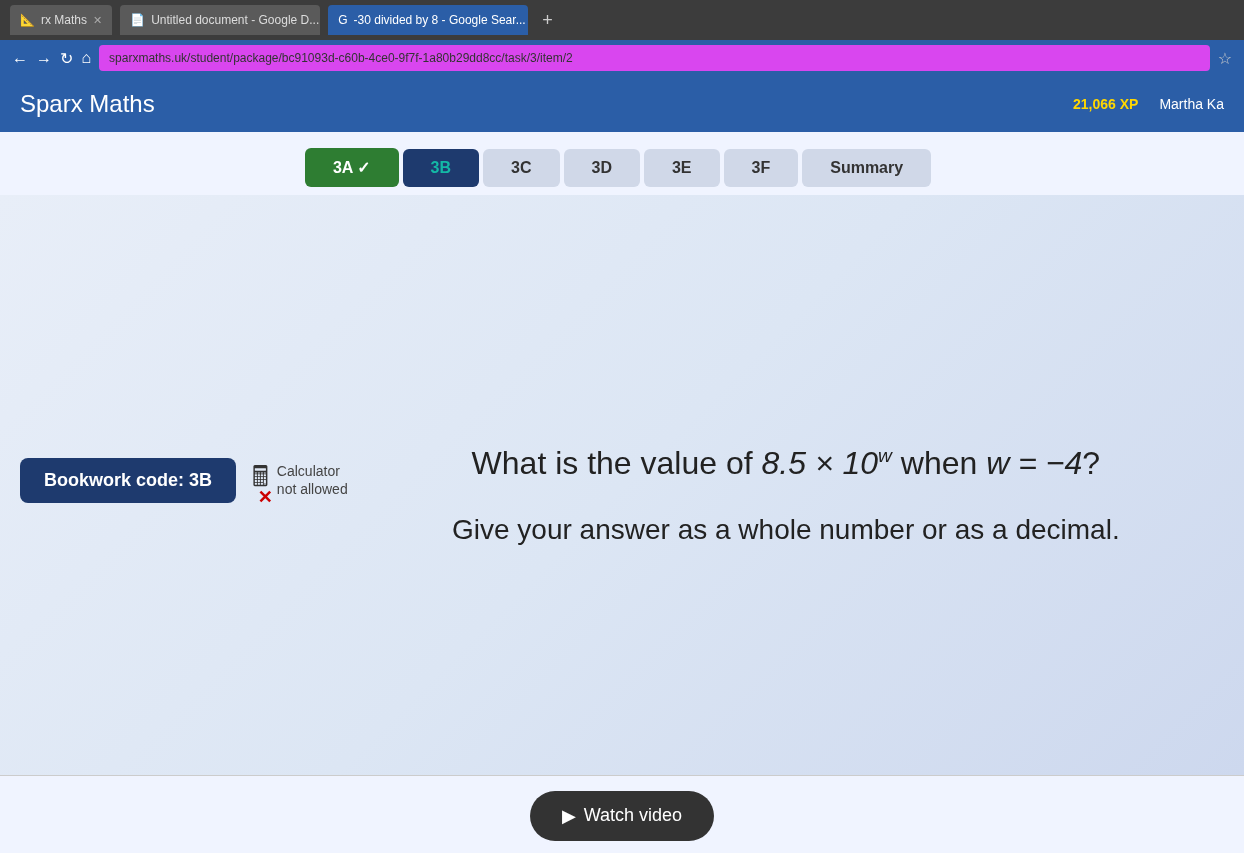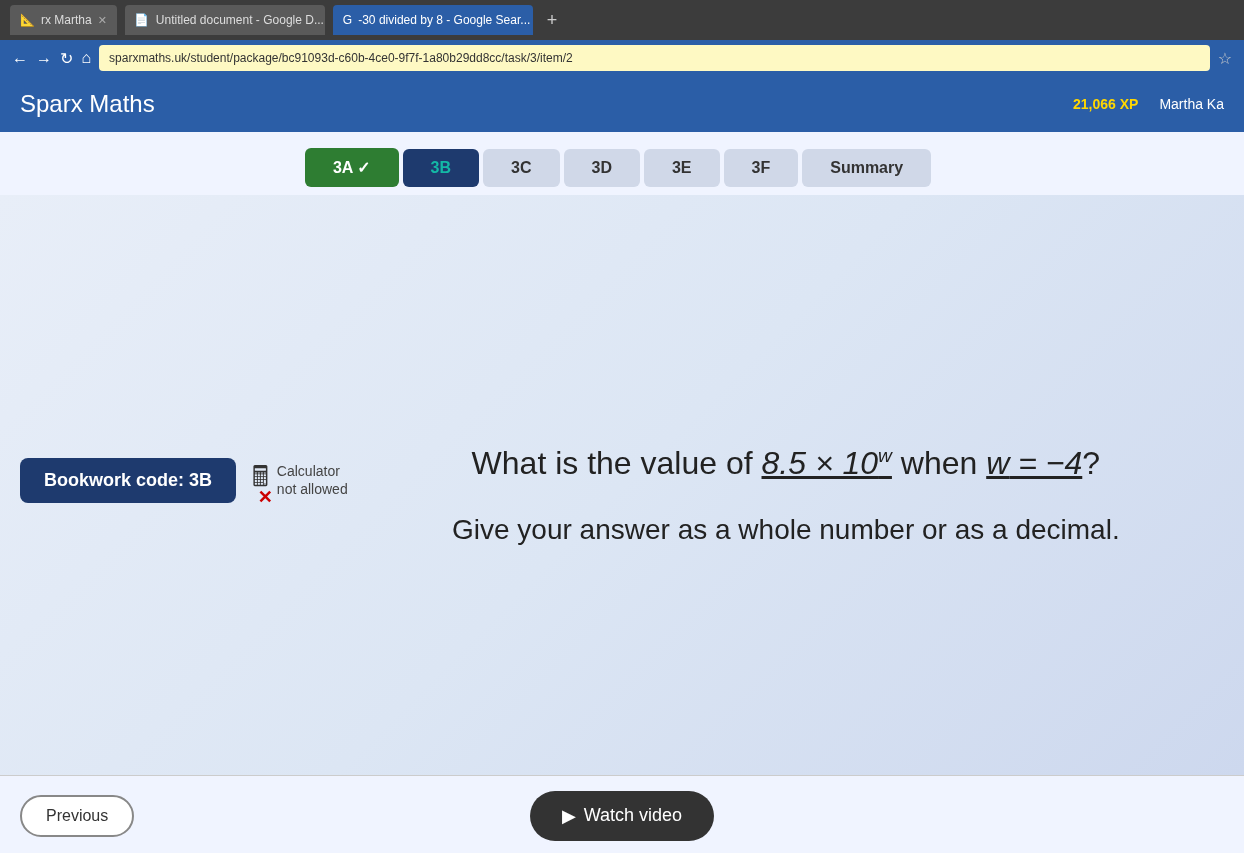--- a/index.html
+++ b/index.html
@@ -65,21 +65,21 @@
     .address-bar {
       background: #2b5ea7;
       height: 36px;
       display: flex;
       align-items: center;
       padding: 0 12px;
       gap: 8px;
     }
 
     .address-input {
-      background: #fef9c3;
+      background: #d946ef;
       border-radius: 4px;
       flex: 1;
       height: 26px;
       display: flex;
       align-items: center;
       padding: 0 10px;
       font-size: 12px;
       color: #333;
     }
 
@@ -227,21 +227,20 @@
 
     .question-text {
       font-size: 32px;
       color: #222;
       margin-bottom: 24px;
       line-height: 1.4;
     }
 
     .question-text .math {
       font-style: italic;
-      text-decoration: underline;
     }
 
     .instruction-text {
       font-size: 28px;
       color: #222;
       line-height: 1.4;
       text-align: right;
     }
 
     
@@ -288,21 +287,21 @@
       font-size: 0.6em;
       vertical-align: super;
     }
   </style>
 </head>
 <body>
 
 <div class="browser-chrome">
   <div class="tab">
     <span class="tab-icon">📐</span>
-    <span>rx Martha</span>
+    <span>rx Maths</span>
     <span class="tab-close">✕</span>
   </div>
   <div class="tab">
     <span class="tab-icon">📄</span>
     <span>Untitled document - Google D...</span>
 
   </div>
   <div class="tab active">
     <span class="tab-icon">G</span>
     <span>-30 divided by 8 - Google Sear...</span>
@@ -372,18 +371,17 @@
   <div class="question-area">
     <div class="question-text">
       What is the value of <span class="math">8.5 × 10<sup><em>w</em></sup></span> when <span class="math"><em>w</em> = −4</span>?
     </div>
     <div class="instruction-text">Give your answer as a whole number or as a decimal.</div>
   </div>
 
 </div>
 
 <div class="bottom-bar">
-  <button class="prev-button">Previous</button>
   <button class="watch-video-button">
     <span class="video-icon">▶</span>
     <span>Watch video</span>
   </button>
 </div>
 
 </body></html>

